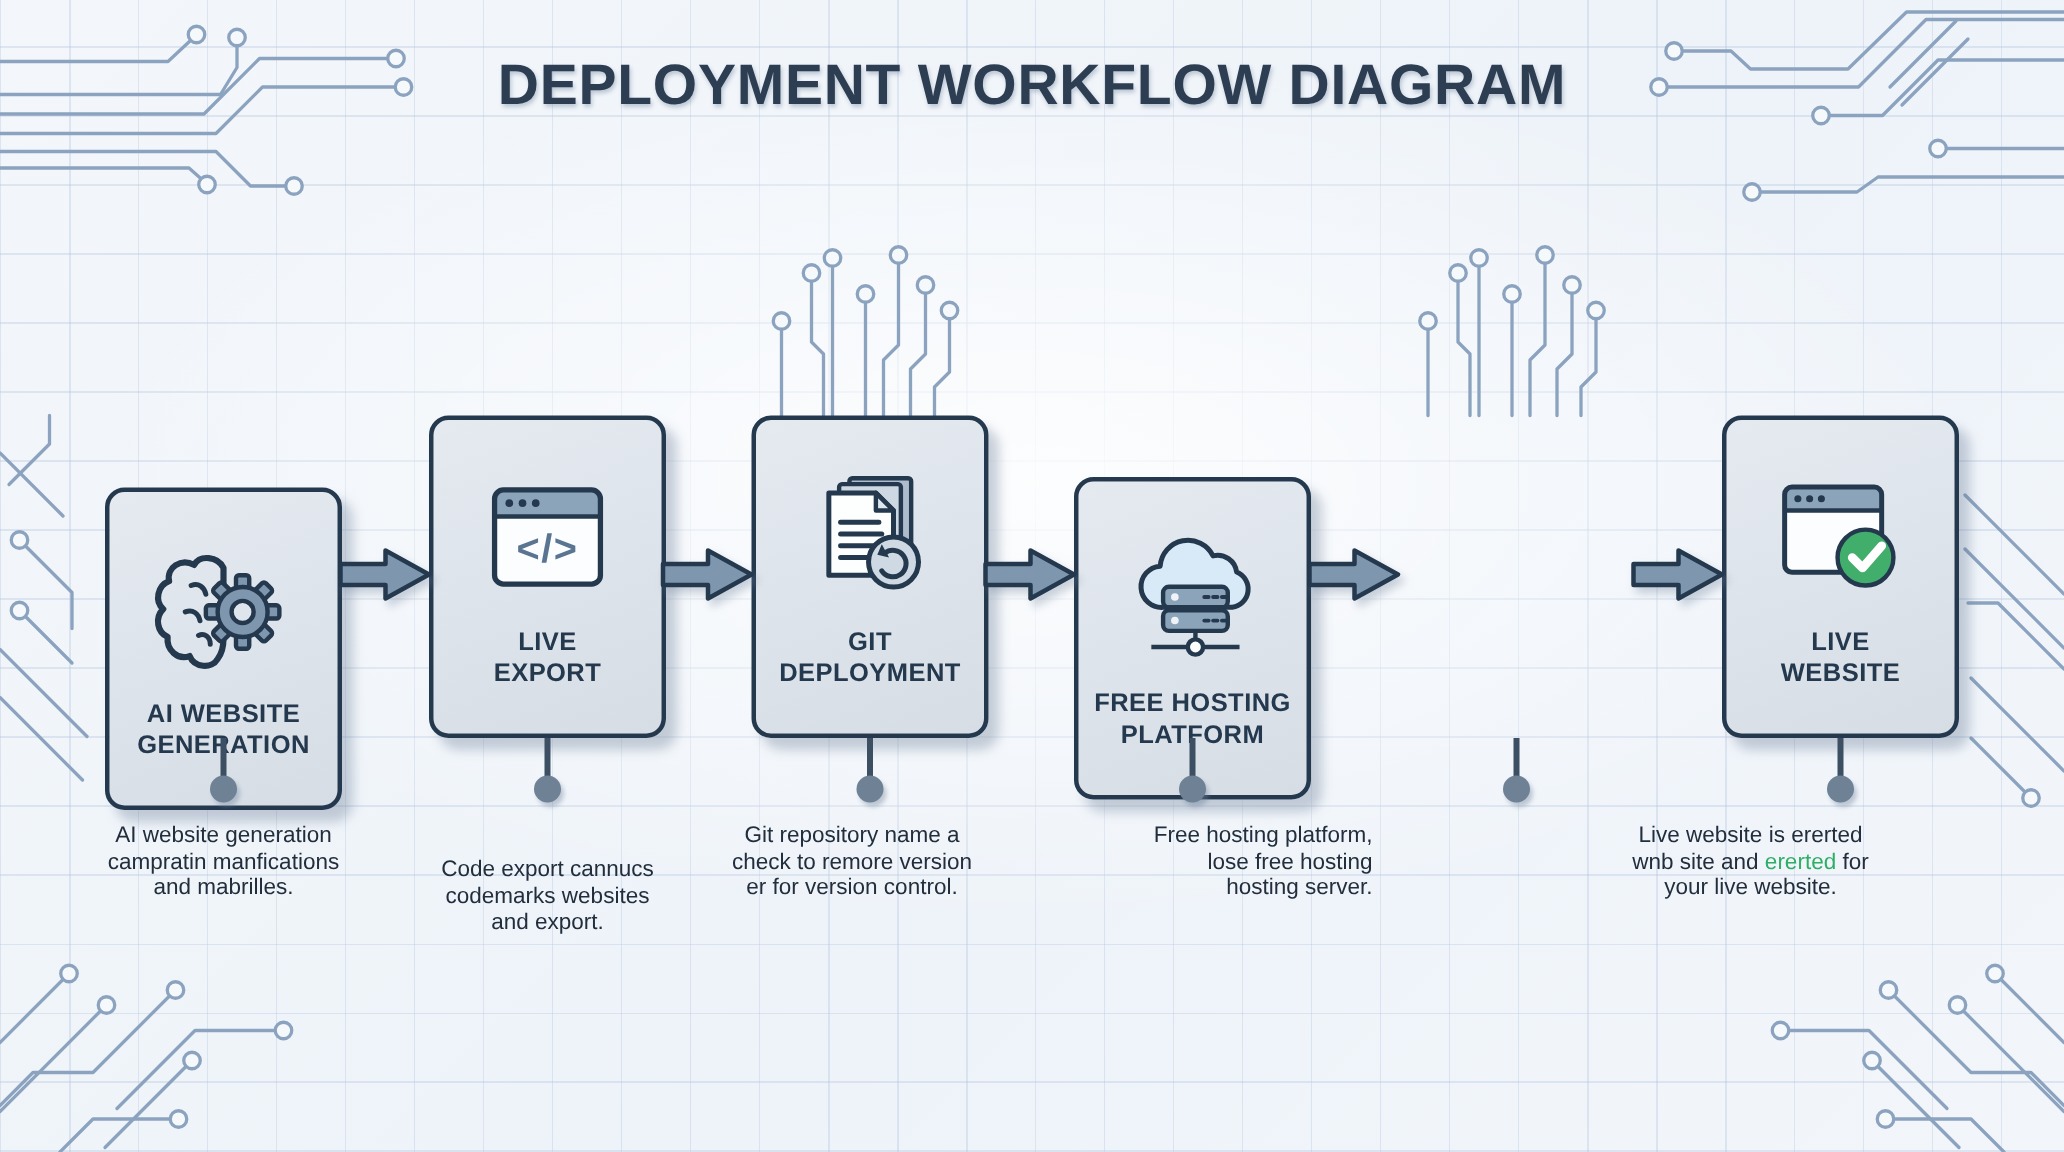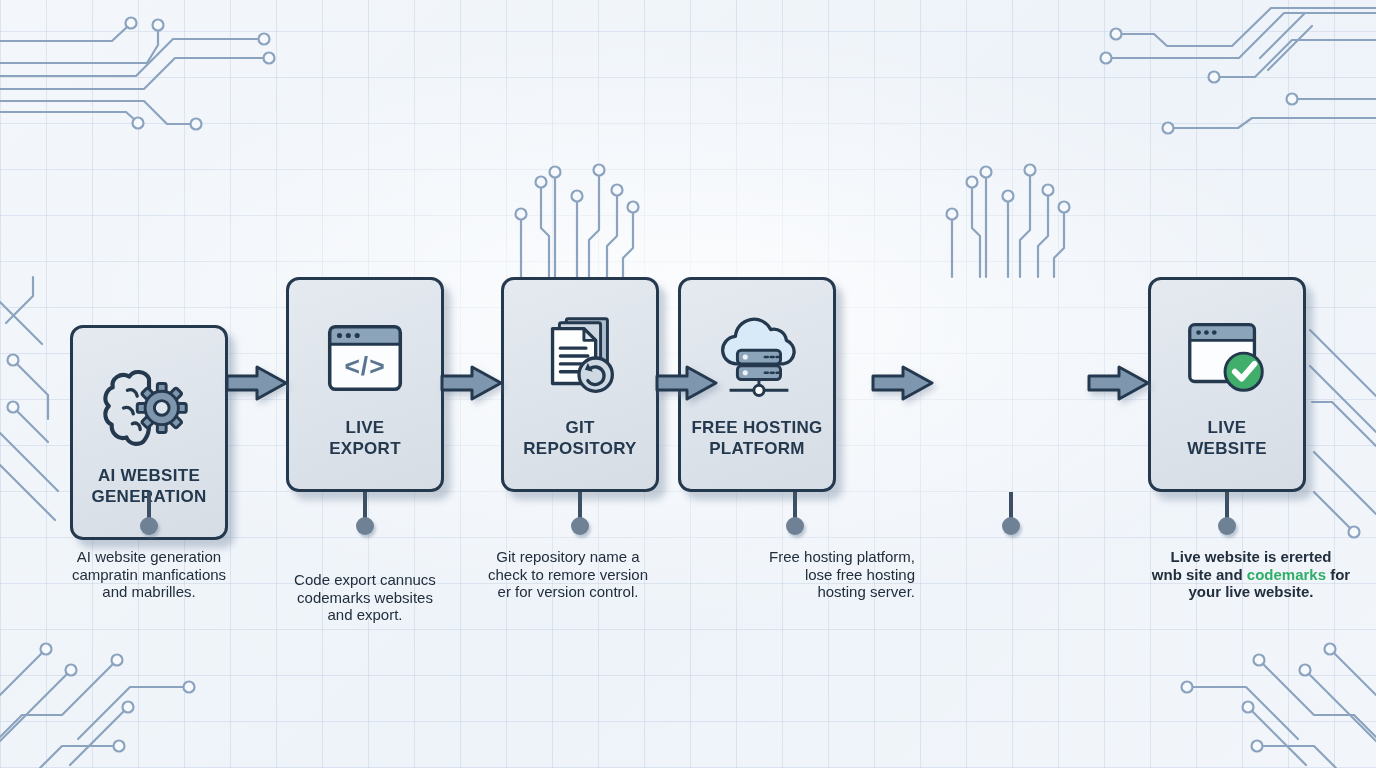--- a/index.html
+++ b/index.html
@@ -146,20 +146,21 @@
         <circle cx="577" cy="196" r="5.5"></circle>
       <path d="M599,175 V230 L589,240 V277"></path>
         <circle cx="599" cy="170" r="5.5"></circle>
       <path d="M617,195 V236 L607,246 V277"></path>
         <circle cx="617" cy="190" r="5.5"></circle>
       <path d="M633,212 V248 L623,258 V277"></path>
         <circle cx="633" cy="207" r="5.5"></circle>
     </g>
   </svg>
 
+  <div class="title">DEPLOYMENT WORKFLOW DIAGRAM</div>
 
   <div class="step-box" style="left:70px;margin-top:48px;">
     <div class="step-icon">
       <svg width="98" height="98" viewBox="0 0 100 100">
         <path d="M50,22 C46,14 34,13 30,20 C21,15 11,22 13,31 C5,34 3,45 9,50 C3,56 5,66 12,69 C11,78 19,85 27,82 C30,90 42,91 46,84 C49,80 50,76 50,70 Z" fill="none" stroke="#24384e" stroke-width="4.2" stroke-linejoin="round" stroke-linecap="round"></path>
         <path d="M28,34 C33,32 37,35 38,40" fill="none" stroke="#24384e" stroke-width="3.4" stroke-linecap="round"></path>
         <path d="M24,52 C29,50 33,53 34,58" fill="none" stroke="#24384e" stroke-width="3.4" stroke-linecap="round"></path>
         <path d="M33,68 C37,66 41,69 41,74" fill="none" stroke="#24384e" stroke-width="3.4" stroke-linecap="round"></path>
         <g fill="#7e96ae" stroke="#24384e" stroke-width="3">
           <rect x="58.5" y="27" width="9" height="12" rx="2" transform="rotate(0 63 52)"></rect>
@@ -208,24 +209,24 @@
             <path d="M30,48 H58"></path>
             <path d="M30,56 H58"></path>
             <path d="M30,64 H48"></path>
         </g>
         <circle cx="66" cy="67" r="17" fill="#cfd9e3" stroke="#24384e" stroke-width="3.4"></circle>
         <path d="M60,61 a9,9 0 1 1 -2,12" fill="none" stroke="#24384e" stroke-width="3.4" stroke-linecap="round"></path>
         <path d="M63,64 l-8,-2 3,-7 z" fill="#24384e"></path>
       </svg>
     </div>
     <div class="step-label">GIT
-REPOSITORY</div>
-  </div>
-
-  <div class="step-box" style="left:678px;">
+DEPLOYMENT</div>
+  </div>
+
+  <div class="step-box" style="left:716px;margin-top:41px;">
     <div class="step-icon">
       <svg width="98" height="98" viewBox="0 0 100 100">
         <path d="M30,56 a14,14 0 0 1 -2,-28 a19,19 0 0 1 36,-7 a13,13 0 0 1 16,11 a12.5,12.5 0 0 1 -3,24 z" fill="#d8eaf8" stroke="#24384e" stroke-width="3.4" stroke-linejoin="round"></path>
         <rect x="30" y="42" width="44" height="14" rx="4" fill="#8ca4ba" stroke="#24384e" stroke-width="3"></rect>
         <circle cx="38" cy="49" r="2.6" fill="#eef3f8"></circle>
         <path d="M58,49 h3 M64,49 h3 M70,49 h3" stroke="#24384e" stroke-width="2.6" stroke-linecap="round"></path>
         <rect x="30" y="58" width="44" height="14" rx="4" fill="#8ca4ba" stroke="#24384e" stroke-width="3"></rect>
         <circle cx="38" cy="65" r="2.6" fill="#eef3f8"></circle>
         <path d="M58,65 h3 M64,65 h3 M70,65 h3" stroke="#24384e" stroke-width="2.6" stroke-linecap="round"></path>
         <path d="M52,72 V78" stroke="#24384e" stroke-width="3"></path>
@@ -290,17 +291,17 @@
 and mabrilles.</div>
   <div class="step-desc" style="left:245px;margin-top:23px;">Code export cannucs
 codemarks websites
 and export.</div>
   <div class="step-desc" style="left:448px;">Git repository name a
 check to remore version
 er for version control.</div>
   <div class="step-desc" style="left:675px;text-align:right;">Free hosting platform,
 lose free hosting
 hosting server.</div>
-  <div class="step-desc" style="left:1131px;font-weight:bold;"><span>Live website is ererted
-wnb site and </span><span class="hl-green">codemarks</span><span> for
+  <div class="step-desc" style="left:1047px;"><span>Live website is ererted
+wnb site and </span><span class="hl-green">ererted</span><span> for
 your live website.</span></div>
 
 </div>
 
 </body></html>

